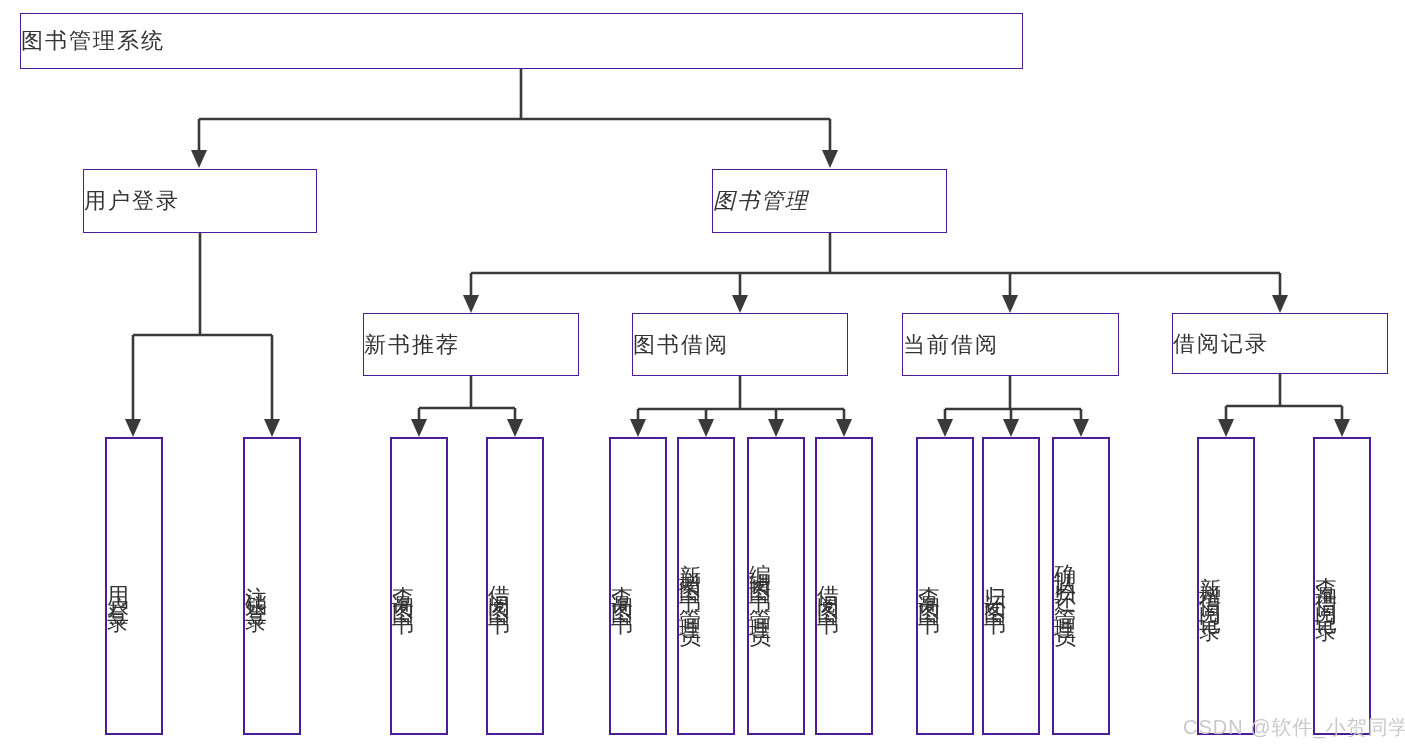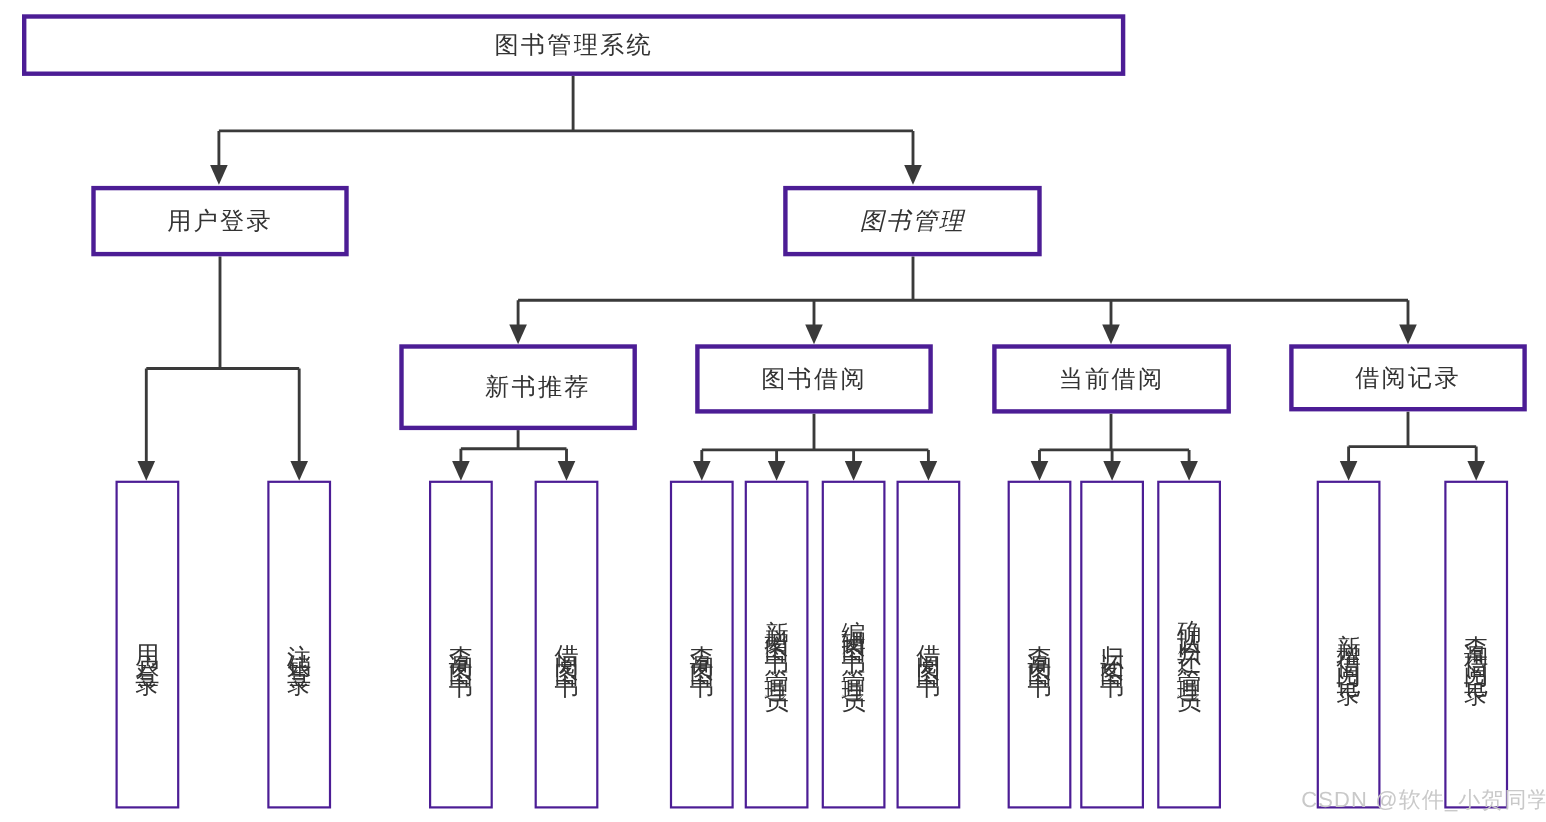--- a/index.html
+++ b/index.html
@@ -13,24 +13,24 @@
   }
   .connectors {
     position: absolute;
     left: 0; top: 0;
     width: 1405px; height: 747px;
     z-index: 1;
   }
   .box {
     position: absolute;
     background: #ffffff;
-    border: 4px solid #4c1d95;
+    border: 1px solid #4c1d95;
     display: flex;
     align-items: center;
-    justify-content: center;
+    justify-content: flex-start;
     color: #333333;
     font-size: 22px;
     letter-spacing: 2px;
     z-index: 2;
     box-sizing: border-box;
   }
   .leaf {
     border-width: 2.5px;
   }
   .leaf .vtext {
@@ -108,21 +108,21 @@
     <span>图书管理系统</span>
   </div>
 
   <div class="box" style="left:83px; top:169px; width:234px; height:64px;">
     <span>用户登录</span>
   </div>
   <div class="box" style="left:712px; top:169px; width:235px; height:64px;font-style:italic;">
     <span>图书管理</span>
   </div>
 
-  <div class="box" style="left:363px; top:313px; width:216px; height:78px;padding-left:36px;">
+  <div class="box" style="left:363px; top:313px; width:216px; height:63px;">
     <span>新书推荐</span>
   </div>
   <div class="box" style="left:902px; top:313px; width:217px; height:63px;">
     <span>当前借阅</span>
   </div>
   <div class="box" style="left:632px; top:313px; width:216px; height:63px;">
     <span>图书借阅</span>
   </div>
   <div class="box" style="left:1172px; top:313px; width:216px; height:61px;">
     <span>借阅记录</span>

